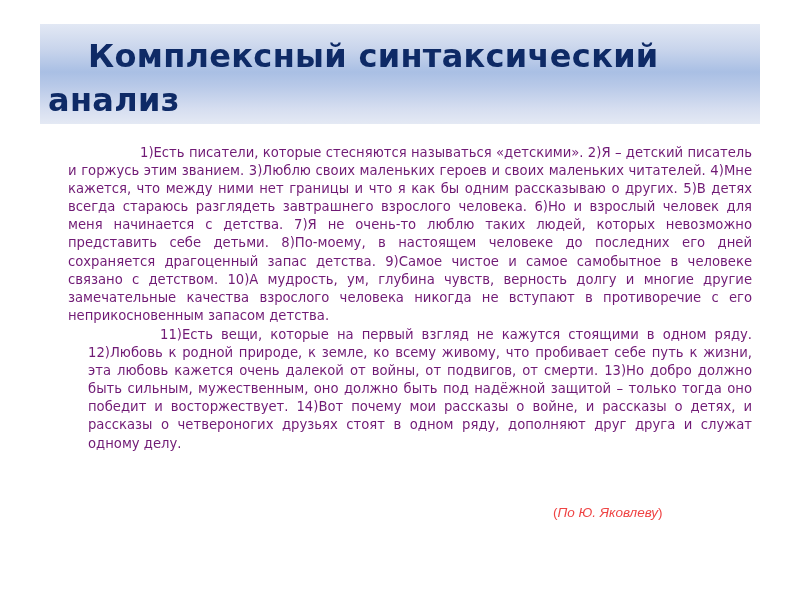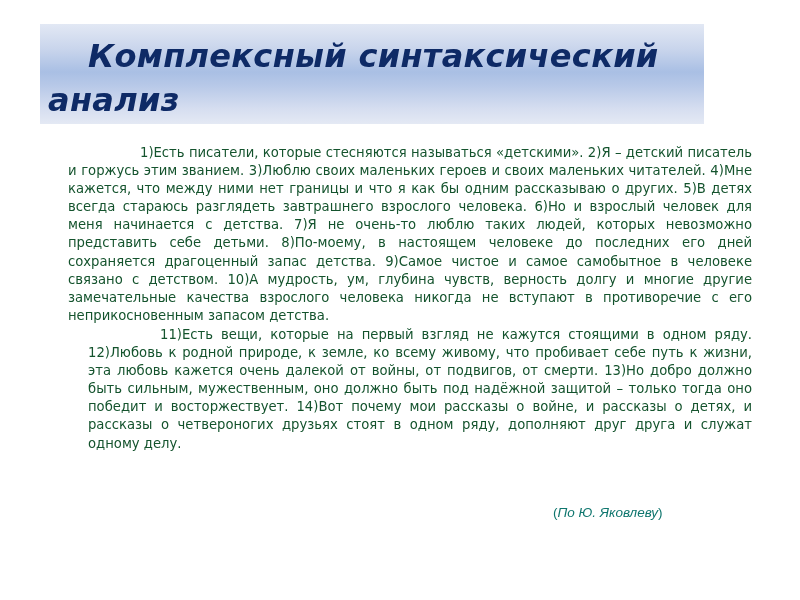--- a/index.html
+++ b/index.html
@@ -10,31 +10,30 @@
     body {
       width: 800px;
       height: 600px;
       position: relative;
       overflow: hidden;
     }
     .slide-title-box {
       position: absolute;
       left: 40px;
       top: 24px;
-      width: 664px;
+      width: 720px;
       height: 100px;
       background: linear-gradient(to bottom,
         #e2e8f4 0%,
         #c9d5ec 25%,
         #a9bfe4 48%,
         #b8c9e8 62%,
         #d6def0 85%,
         #e4e9f4 100%);
       box-sizing: border-box;
-      font-style: italic;
     }
     .slide-title {
       position: absolute;
       left: 8px;
       top: 10px;
       width: 700px;
       margin: 0;
       font-family: "DejaVu Sans", sans-serif;
       font-weight: bold;
       font-size: 32px;
@@ -44,42 +43,42 @@
       letter-spacing: 0.3px;
     }
     .text-body {
       position: absolute;
       left: 68px;
       top: 144px;
       width: 684px;
       font-family: "DejaVu Sans", sans-serif;
       font-size: 13.2px;
       line-height: 18.1px;
-      color: #14532d;
+      color: #701a75;
       text-align: justify;
     }
     .text-body p {
       margin: 0;
       text-indent: 72px;
     }
     .text-body p.p2 {
       margin-top: 1px;
       margin-left: 20px;
     }
     .text-body p.p3 {
       margin-top: 1px;
       text-indent: 80px;
     }
     .attribution {
       position: absolute;
       left: 553px;
       top: 505px;
       font-family: "Liberation Sans", sans-serif;
       font-size: 13.5px;
-      color: #0f766e;
+      color: #ef4444;
     }
     .attribution .author {
       font-style: italic;
     }
   </style>
 </head>
 <body>
 
 <div class="slide-title-box">
   <h1 class="slide-title">Комплексный синтаксический анализ</h1>

